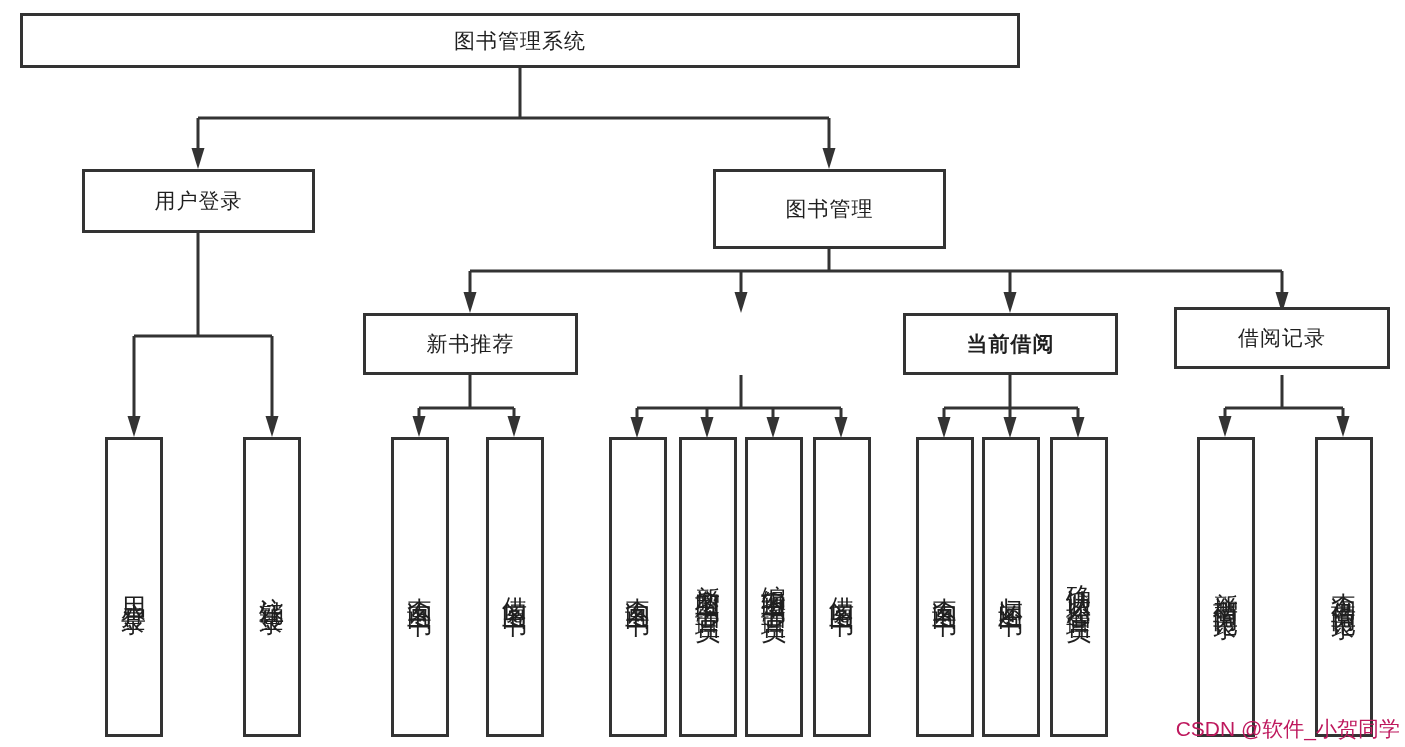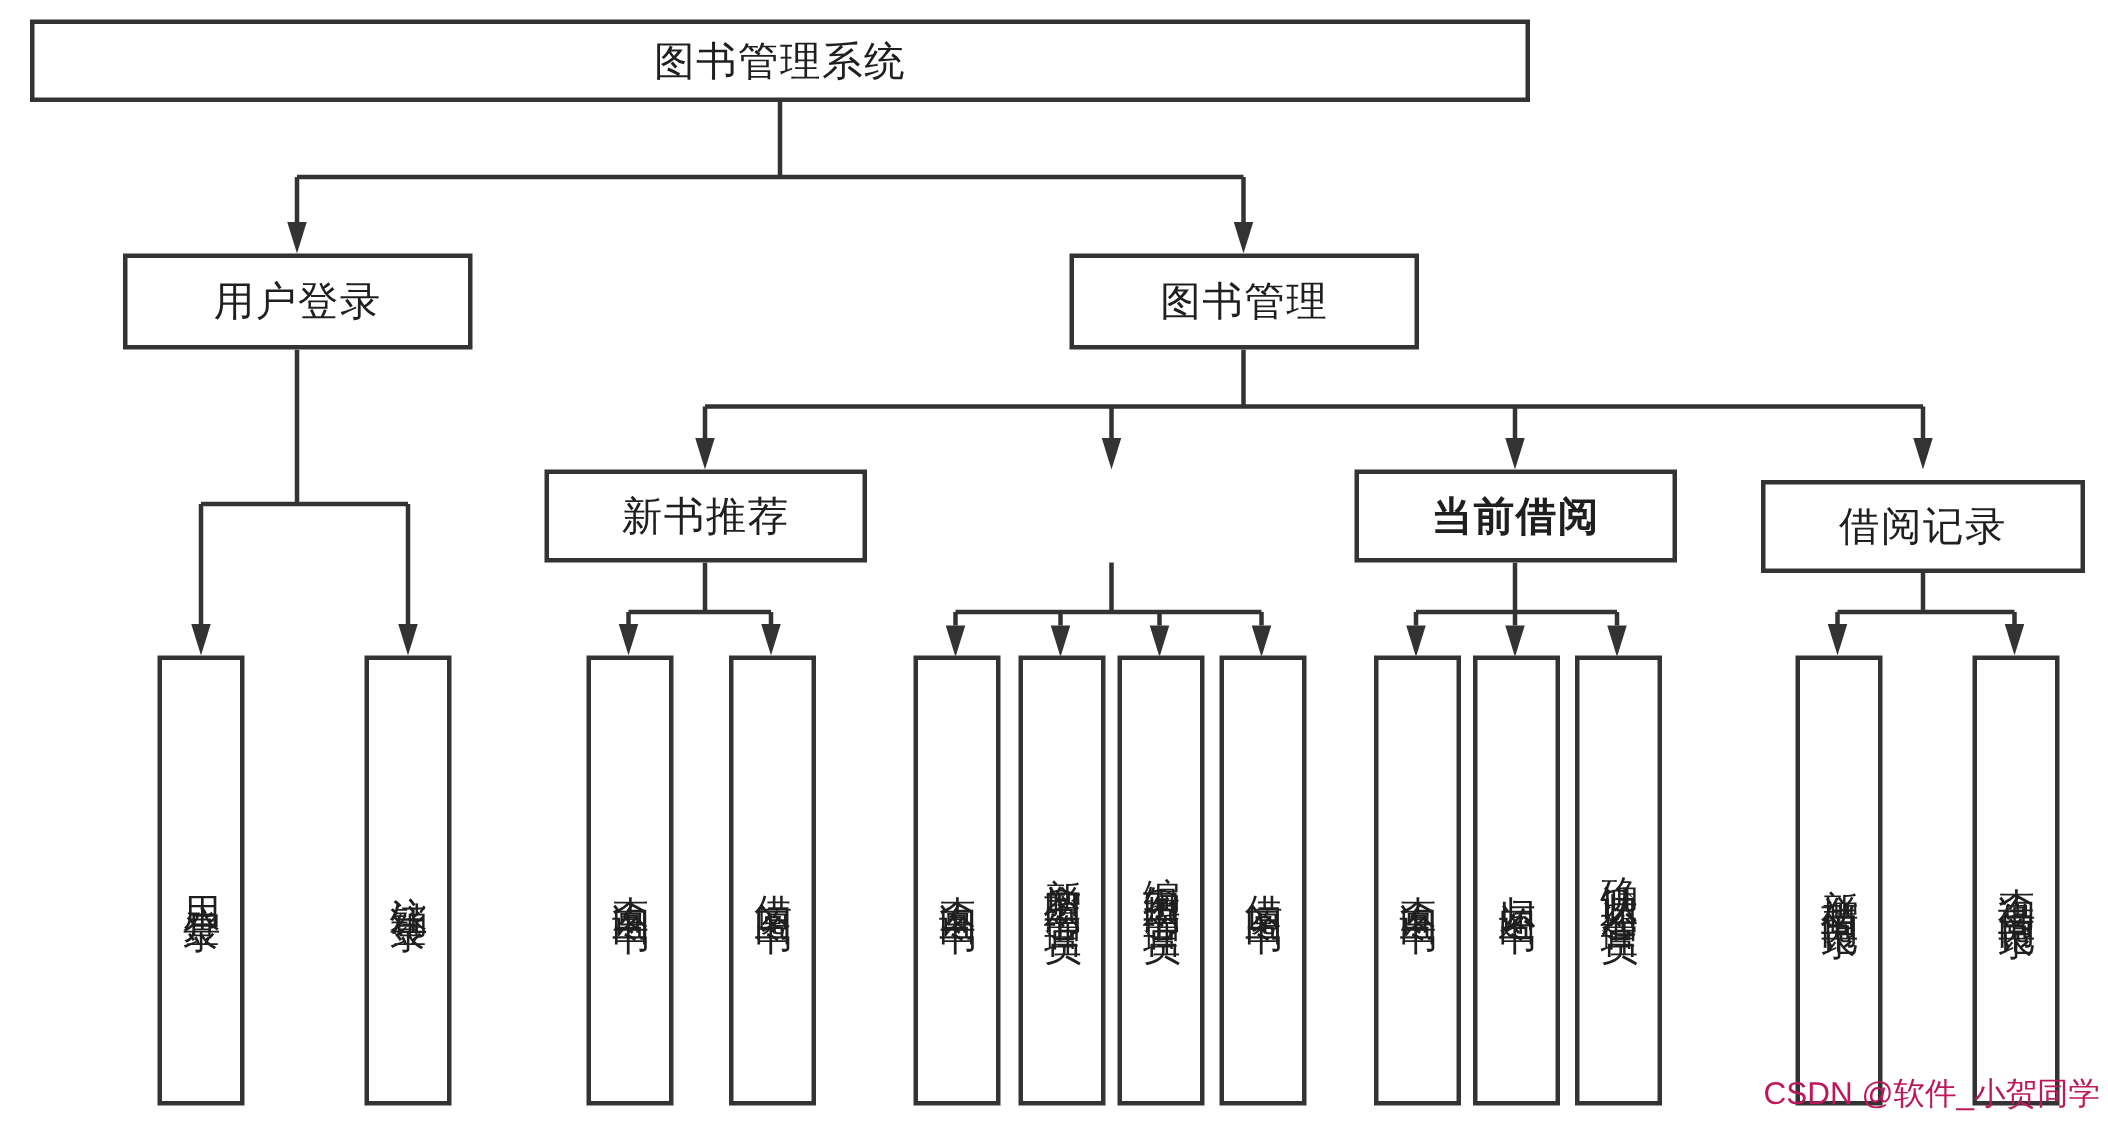--- a/index.html
+++ b/index.html
@@ -21,21 +21,21 @@
     box-sizing: border-box;
     border: 3px solid #333333;
     background: #ffffff;
     display: flex;
     align-items: center;
     justify-content: center;
     color: #1f1f1f;
     z-index: 1;
   }
   .h-label {
-    font-size: 27px;
+    font-size: 21px;
     letter-spacing: 1px;
     white-space: nowrap;
   }
   .v-label {
     writing-mode: vertical-rl;
     text-orientation: mixed;
     font-size: 25px;
     letter-spacing: 5px;
     line-height: 52px;
   }
@@ -95,31 +95,31 @@
     </g>
   </svg>
 
   <div class="node" style="left:20px; top:13px; width:1000px; height:55px;">
     <span class="h-label">图书管理系统</span>
   </div>
 
   <div class="node" style="left:82px; top:169px; width:233px; height:64px;">
     <span class="h-label">用户登录</span>
   </div>
-  <div class="node" style="left:713px; top:169px; width:233px; height:64px;">
+  <div class="node" style="left:713px; top:169px; width:233px; height:80px;">
     <span class="h-label">图书管理</span>
   </div>
 
   <div class="node" style="left:363px; top:313px; width:215px; height:62px;">
     <span class="h-label">新书推荐</span>
   </div>
   <div class="node" style="left:903px; top:313px; width:215px; height:62px;font-weight:bold;">
     <span class="h-label">当前借阅</span>
   </div>
-  <div class="node" style="left:1174px; top:320px; width:216px; height:62px;">
+  <div class="node" style="left:1174px; top:307px; width:216px; height:62px;">
     <span class="h-label">借阅记录</span>
   </div>
 
   <div class="node vnode" style="left:105px;">
     <span class="v-label">用户登录</span>
   </div>
   <div class="node vnode" style="left:243px;">
     <span class="v-label">注销登录</span>
   </div>
 

